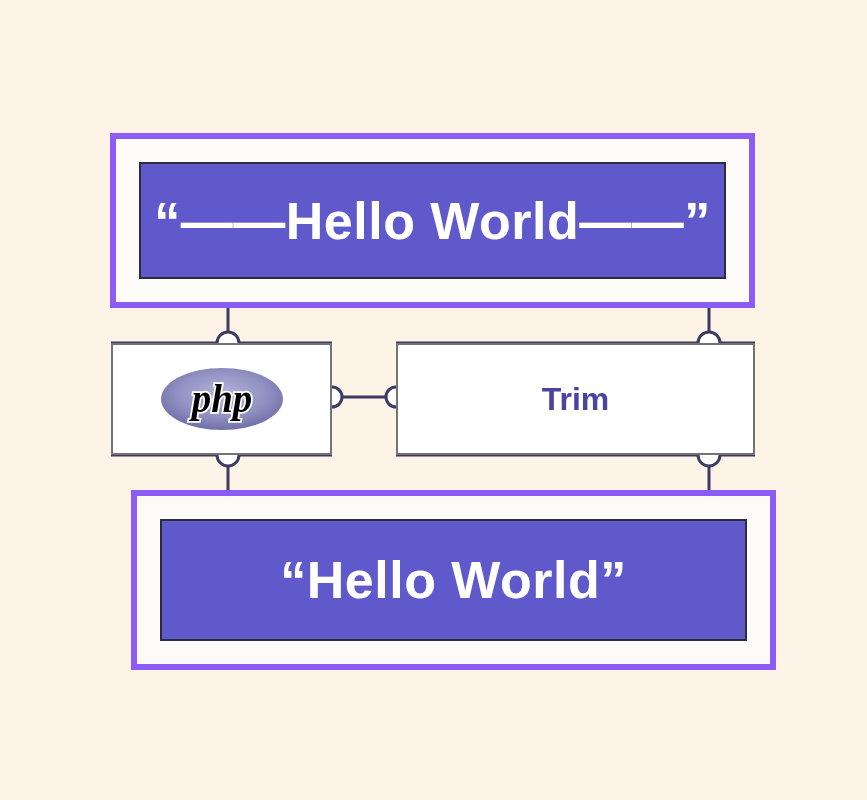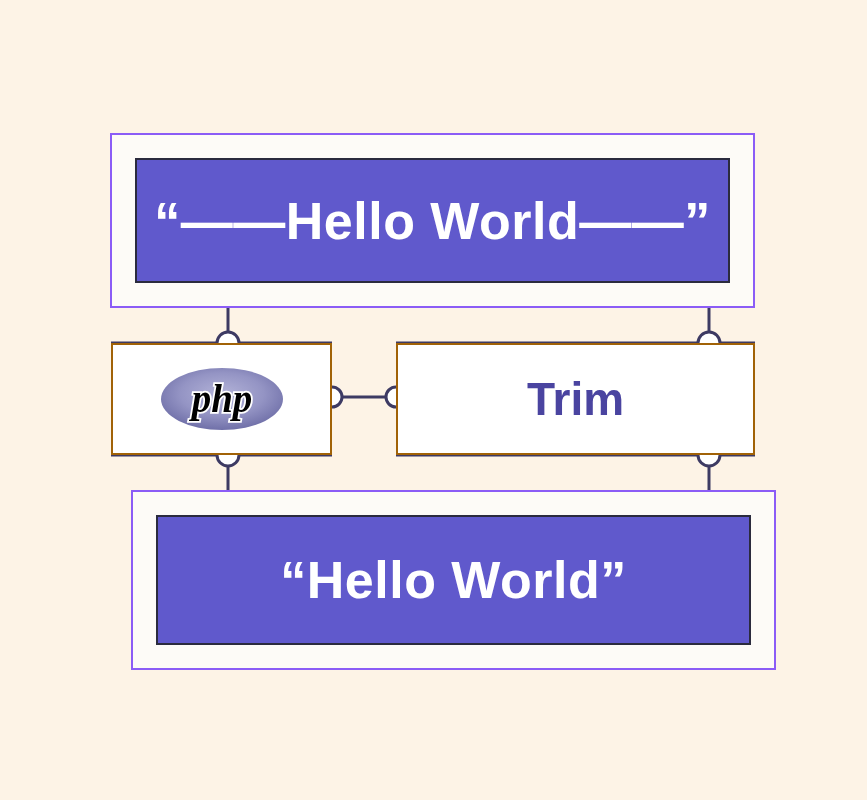--- a/index.html
+++ b/index.html
@@ -18,21 +18,21 @@
     position: relative;
     width: 867px;
     height: 800px;
   }
 
   
   .value-frame {
     position: absolute;
     box-sizing: border-box;
     background: #fdfbf7;
-    border: 2px solid #8b5cf6;
+    border: 6px solid #8b5cf6;
     display: flex;
     align-items: center;
     justify-content: center;
     padding: 23px;
   }
   .value-fill {
     box-sizing: border-box;
     width: 100%;
     height: 100%;
     background: #6059cc;
@@ -52,31 +52,31 @@
   }
 
   #box-input  { left: 110px; top: 133px; width: 645px; height: 175px; }
   #box-output { left: 110px; top: 490px; width: 645px; height: 180px; margin-left: 21px; }
 
   
   .op-box {
     position: absolute;
     box-sizing: border-box;
     background: #ffffff;
-    border: 2px solid #a16207;
+    border: 2px solid #737373;
     display: flex;
     align-items: center;
     justify-content: center;
   }
   #box-php  { left: 111px; top: 343px; width: 221px; height: 112px; }
   #box-trim { left: 396px; top: 343px; width: 359px; height: 112px; }
 
   .op-label {
     color: #4a44a0;
-    font-size: 46px;
+    font-size: 32px;
     font-weight: 700;
     line-height: 1;
     font-family: "Liberation Sans", sans-serif;
   }
 
   
   #php-logo {
     width: 124px;
     height: 66px;
     display: block;

